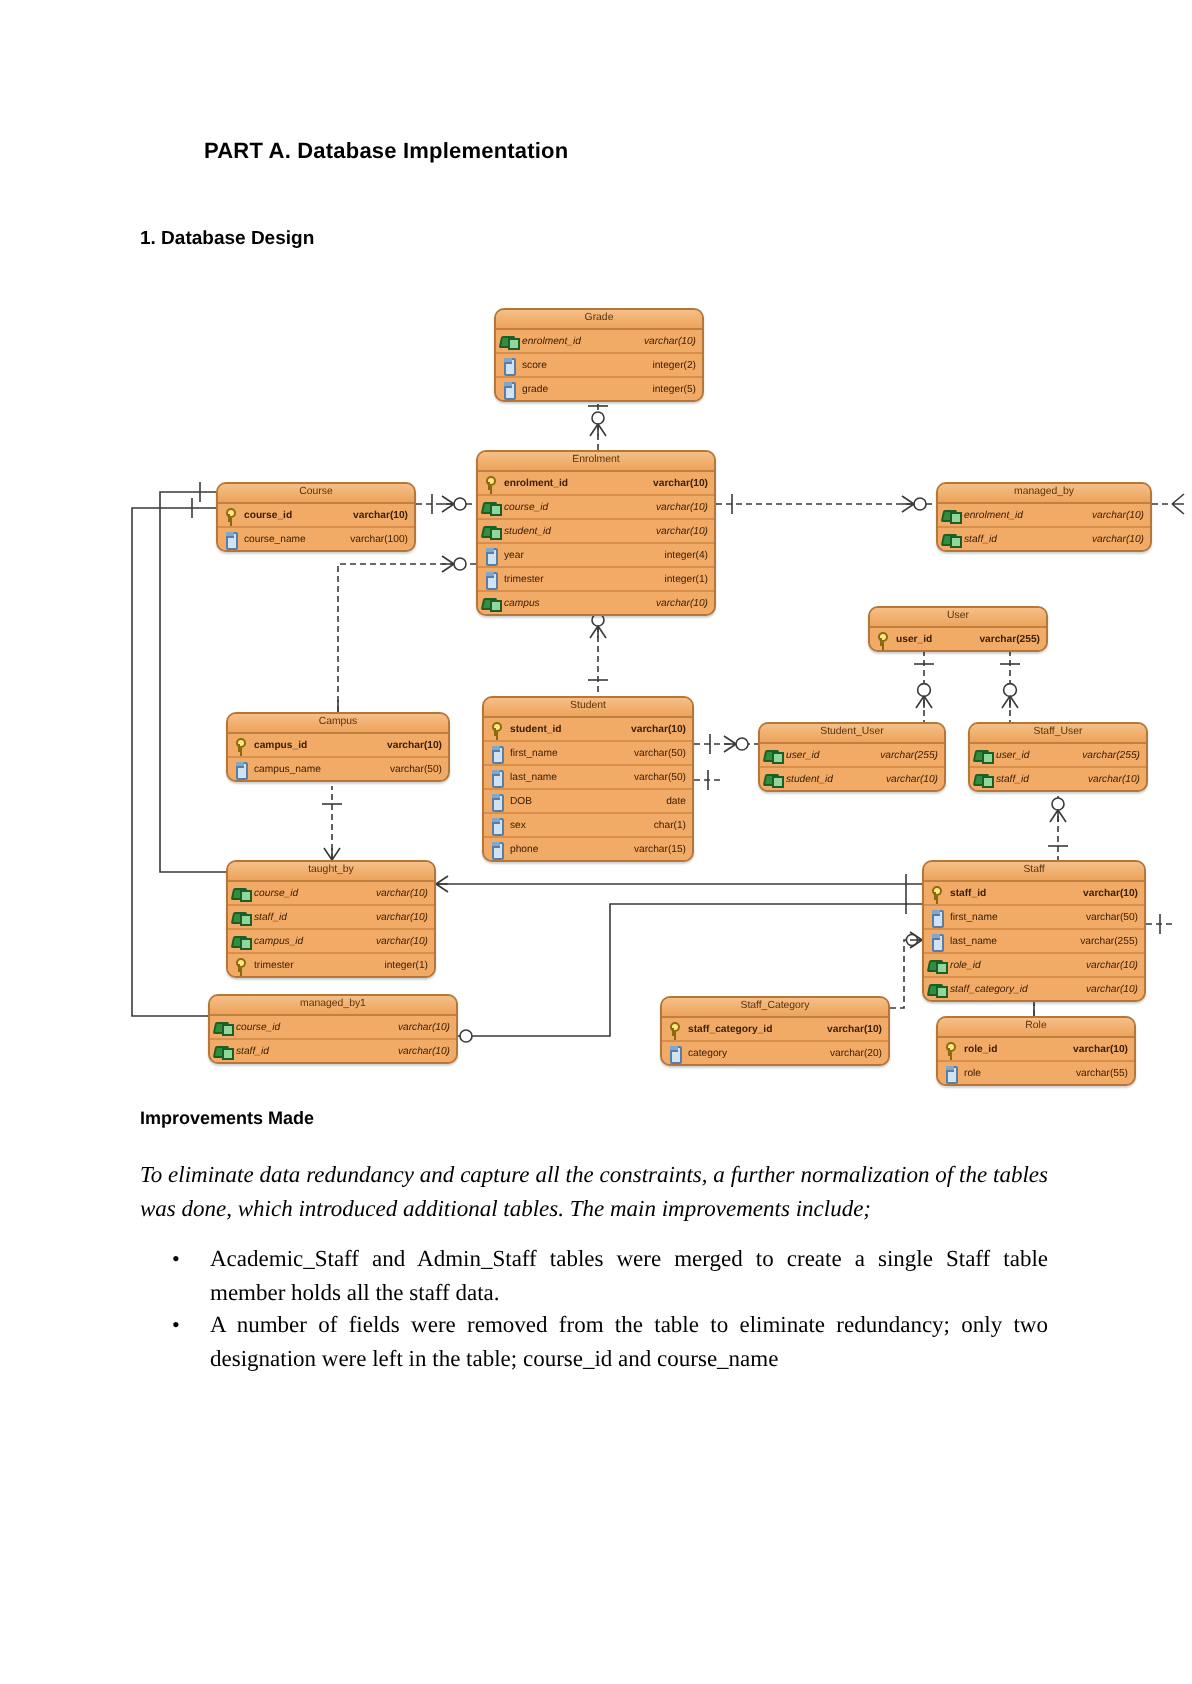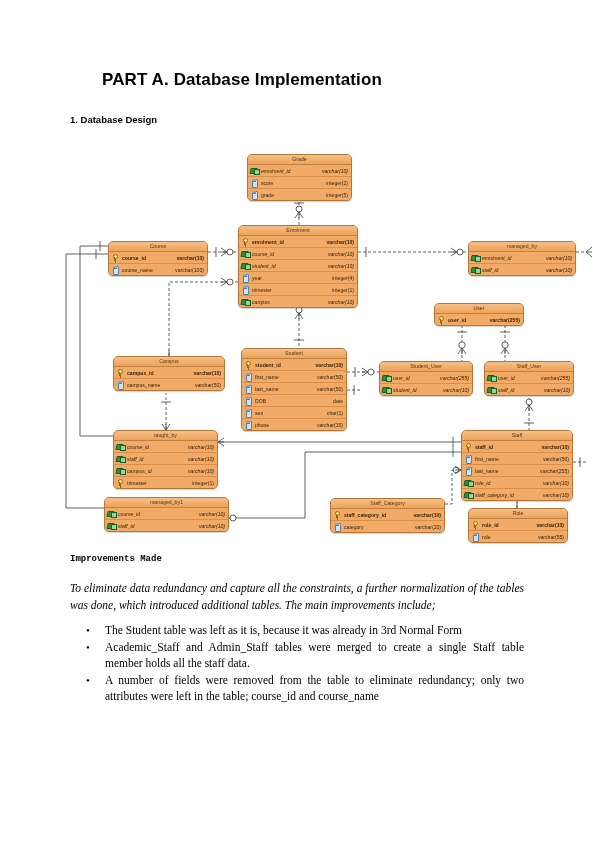--- a/index.html
+++ b/index.html
@@ -7,30 +7,30 @@
     width:596px;height:842px;background:#ffffff;
     font-family:"Liberation Serif",serif;
     position:relative;overflow:hidden;
   }
   .page{position:absolute;inset:0;}
 
   
   .h1{
     position:absolute;left:70px;top:70px;
     font-family:"Liberation Sans",sans-serif;
-    font-weight:bold;font-size:17px;color:#000;letter-spacing:.1px;padding-left:32px;
+    font-weight:bold;font-size:11px;color:#000;letter-spacing:.1px;padding-left:32px;
   }
   .h2{
     position:absolute;left:70px;top:114px;
     font-family:"Liberation Sans",sans-serif;
     font-weight:bold;font-size:9.5px;color:#000;
   }
   .h3{
     position:absolute;left:70px;top:554px;
-    font-family:Liberation Mono, monospace;
+    font-family:Liberation Sans, sans-serif;
     font-weight:bold;font-size:9px;color:#000;
   }
   .para{
     position:absolute;left:70px;top:580px;width:454px;
     font-size:11.5px;line-height:16.5px;color:#000;
     text-align:justify;
     font-style:italic;
   }
   .bullets{
     position:absolute;left:70px;top:622px;width:454px;
@@ -469,18 +469,17 @@
             <span class="nm">role</span>
             <span class="ty">varchar(55)</span>
           </div>
         </div>
       </div>
   </div>
 
   <div class="h3">Improvements Made</div>
   <div class="para">To eliminate data redundancy and capture all the constraints, a further normalization of the tables was done, which introduced additional tables. The main improvements include;</div>
   <ul class="bullets">
-      <li>The Student table was left as it is, because it was already in 3rd Normal Form</li>
       <li>Academic_Staff and Admin_Staff tables were merged to create a single Staff table member holds all the staff data.</li>
-      <li>A number of fields were removed from the table to eliminate redundancy; only two attributes were left in the table; course_id and course_name</li>
+      <li>A number of fields were removed from the table to eliminate redundancy; only two designation were left in the table; course_id and course_name</li>
     </ul>
 
 </div>
 
 </body></html>

